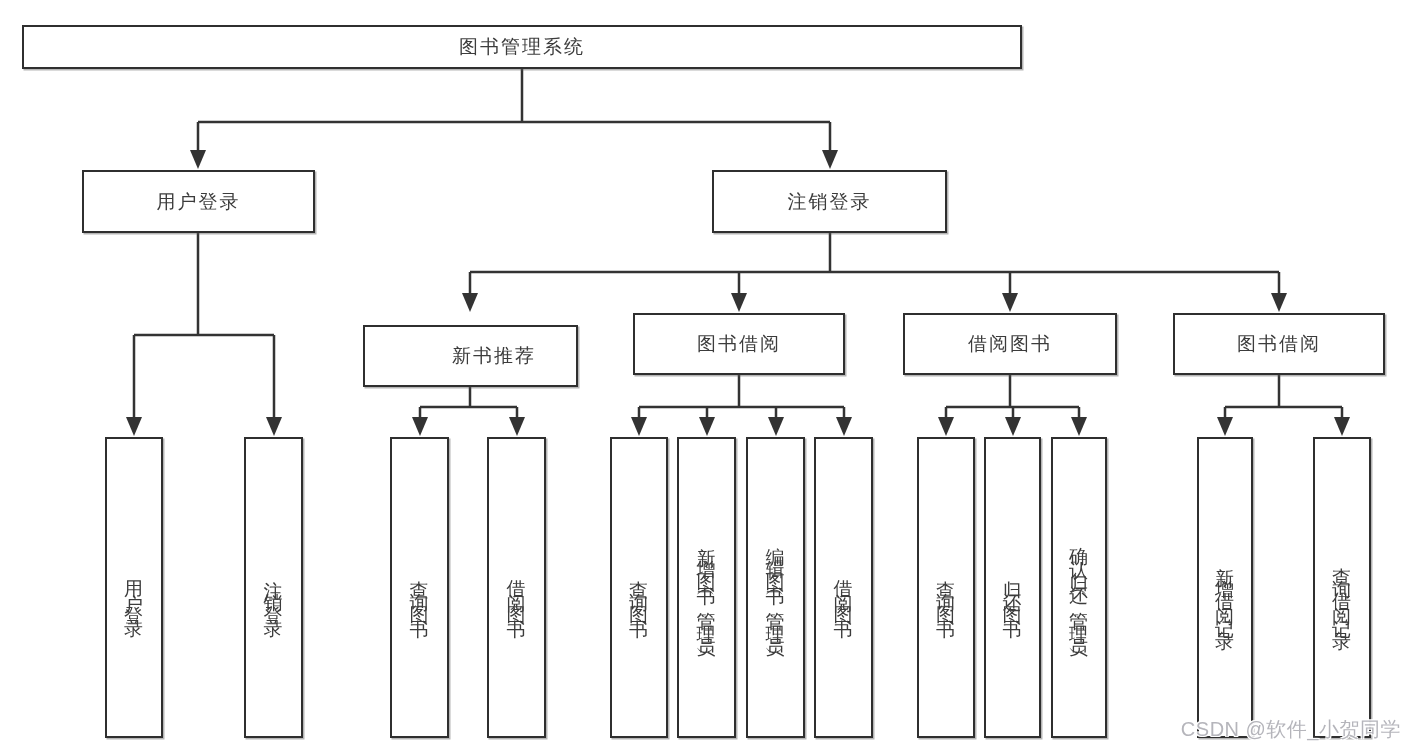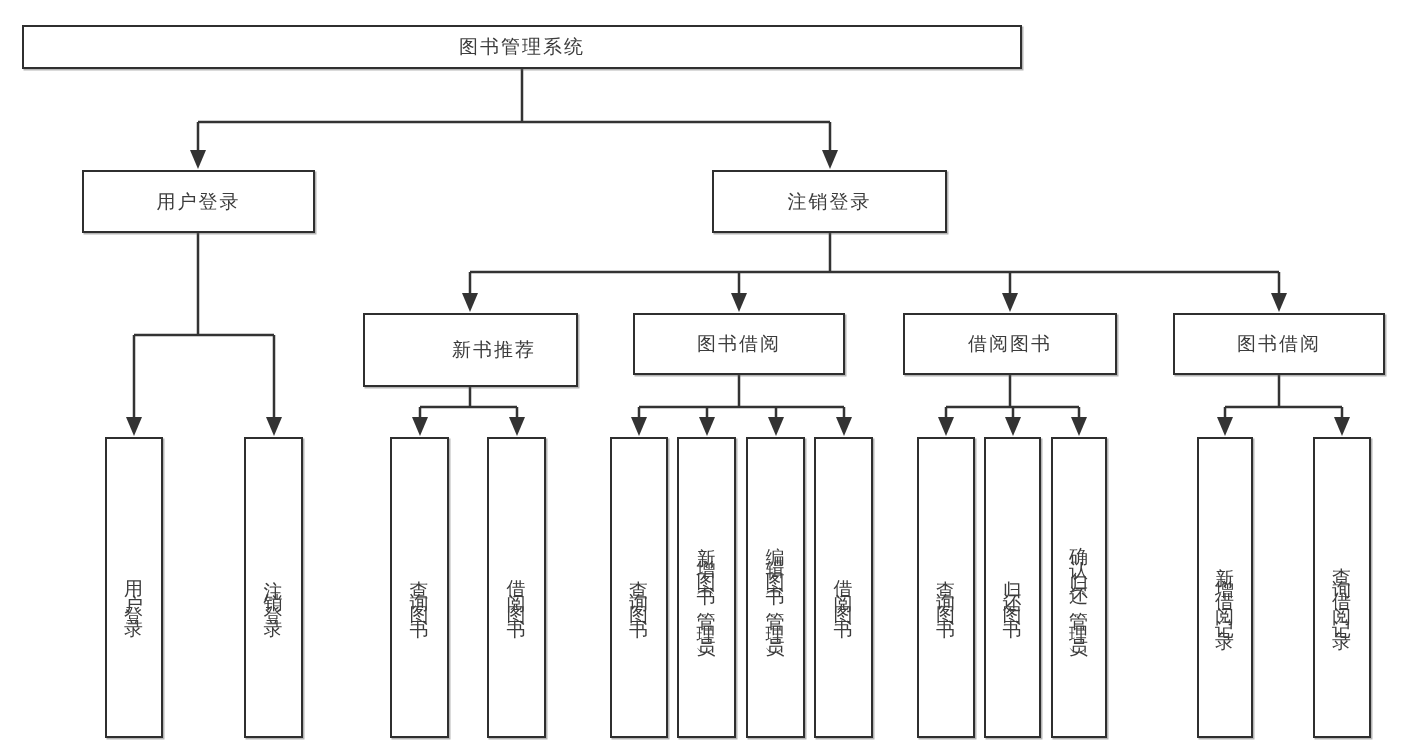--- a/index.html
+++ b/index.html
@@ -99,21 +99,21 @@
       <path d="M1217 417 L1233 417 L1225 436 Z"></path>
       <path d="M1334 417 L1350 417 L1342 436 Z"></path>
     </g>
   </svg>
 
   <div class="node" style="left:22px; top:25px; width:1000px; height:44px;">图书管理系统</div>
 
   <div class="node" style="left:82px; top:170px; width:233px; height:63px;">用户登录</div>
   <div class="node" style="left:712px; top:170px; width:235px; height:63px;">注销登录</div>
 
-  <div class="node" style="left:363px; top:313px; width:215px; height:74px;padding-left:47px;">新书推荐</div>
+  <div class="node" style="left:363px; top:325px; width:215px; height:62px;padding-left:47px;">新书推荐</div>
   <div class="node" style="left:633px; top:313px; width:212px; height:62px;">图书借阅</div>
   <div class="node" style="left:903px; top:313px; width:214px; height:62px;">借阅图书</div>
   <div class="node" style="left:1173px; top:313px; width:212px; height:62px;">图书借阅</div>
 
   <div class="node vert" style="left:105px; top:437px; width:58px; height:301px;">用户登录</div>
   <div class="node vert" style="left:244px; top:437px; width:59px; height:301px;">注销登录</div>
 
   <div class="node vert" style="left:390px; top:437px; width:59px; height:301px;">查询图书</div>
   <div class="node vert" style="left:487px; top:437px; width:59px; height:301px;">借阅图书</div>
 
@@ -122,13 +122,14 @@
   <div class="node vert" style="left:746px; top:437px; width:59px; height:301px;">编辑图书（管理员）</div>
   <div class="node vert" style="left:814px; top:437px; width:59px; height:301px;">借阅图书</div>
 
   <div class="node vert" style="left:917px; top:437px; width:58px; height:301px;">查询图书</div>
   <div class="node vert" style="left:984px; top:437px; width:57px; height:301px;">归还图书</div>
   <div class="node vert" style="left:1051px; top:437px; width:56px; height:301px;">确认归还（管理员）</div>
 
   <div class="node vert" style="left:1197px; top:437px; width:56px; height:301px;">新增借阅记录</div>
   <div class="node vert" style="left:1313px; top:437px; width:58px; height:301px;">查询借阅记录</div>
 
+  <div id="watermark">CSDN @软件_小贺同学</div>
 </div>
 
 </body></html>

